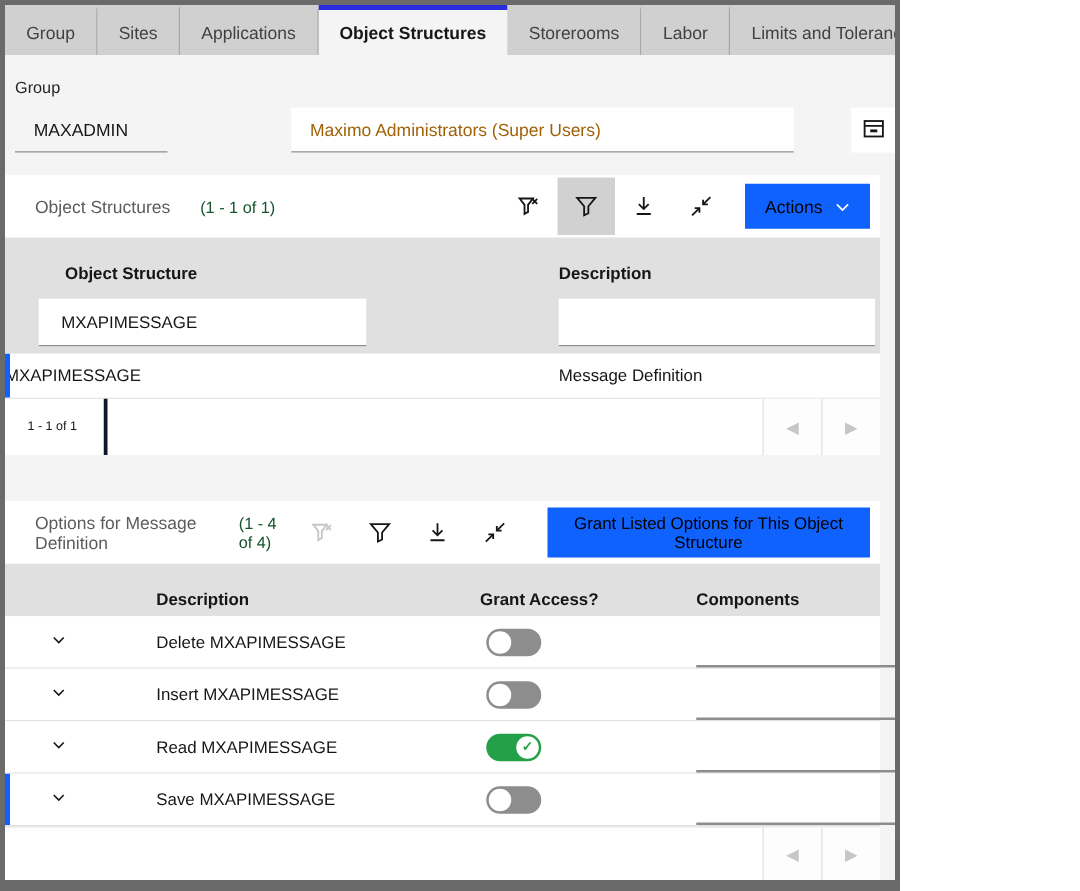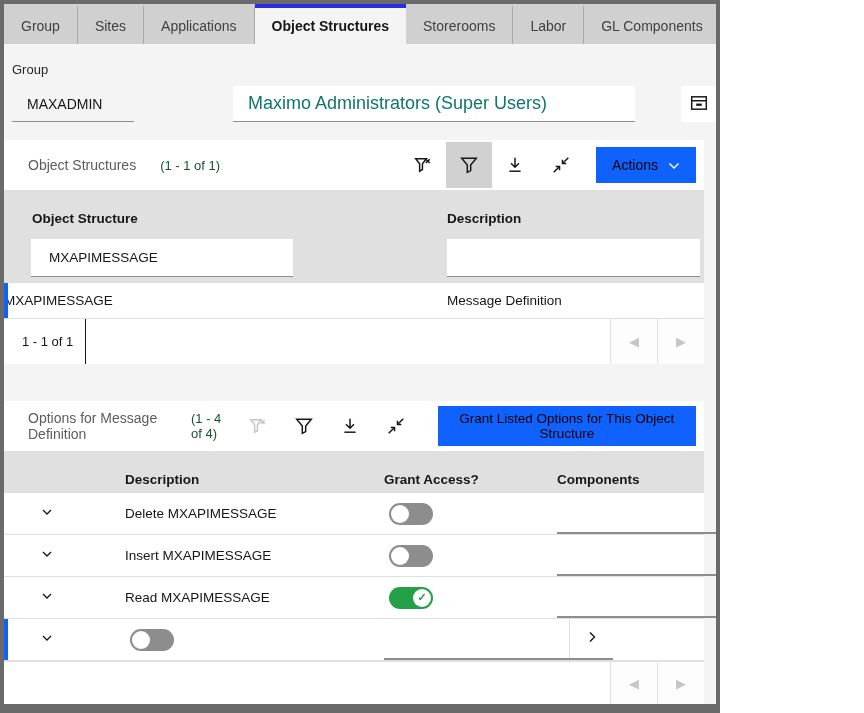--- a/index.html
+++ b/index.html
@@ -28,22 +28,22 @@
   
   .group-block { height:96px; padding:18px 0 0 8px; }
   .group-label { font-size:13px; color:#262626; margin-bottom:9px; }
   .group-fields { display:flex; align-items:flex-start;justify-content:space-between; }
   .key-field {
     width:122px; height:36px; display:flex; align-items:center; padding-left:15px;
     font-size:14px; border-bottom:1px solid #8d8d8d;
   }
   .desc-field {
     margin-left:56px; width:402px; height:36px; background:#fff;
-    border:none; border-bottom:1px solid #8d8d8d; font-size:18px; padding-left:15px;
-    font-family:"Liberation Sans",sans-serif; color:#0f766e;
+    border:none; border-bottom:1px solid #8d8d8d; font-size:14px; padding-left:15px;
+    font-family:"Liberation Sans",sans-serif; color:#a16207;
   }
   .detail-btn {
     margin-left:3px; width:35px; height:36px; background:#fff; border:none;
     display:flex; align-items:center; justify-content:center; cursor:pointer;
   }
 
   
   .panel { margin-right:12px; background:#fff; }
   .section-header {
     height:50px; background:#fff; display:flex; align-items:center; padding:0 8px 0 24px;
@@ -66,42 +66,42 @@
     font-family:"Liberation Sans",sans-serif; font-size:14px;
     display:flex; align-items:center; justify-content:center;
   }
   .actions-btn { height:36px; padding:0 16px; margin-left:12px; gap:10px; }
   .grant-btn { height:40px; width:356px; margin-left:19px; font-size:13.5px; }
 
   
   .t1-grid { display:grid; grid-template-columns:420px 1fr; }
   .t1-head { background:#e0e0e0; height:42px; }
   .t1-head .cell { display:flex; align-items:flex-end; padding-bottom:6px; font-size:13.5px; font-weight:bold; }
-  .t1-head .cell:first-child { padding-left:28px; }
+  .t1-head .cell:first-child { padding-left:48px; }
   .t1-head .cell:last-child { padding-left:23px; }
   .t1-filter { background:#e0e0e0; height:51px; }
   .t1-filter .cell { display:flex; align-items:center; }
   .filter-input {
     height:38px; background:#fff; border:none; border-bottom:1px solid #8d8d8d;
     font-family:"Liberation Sans",sans-serif; font-size:13.5px; color:#161616; padding-left:18px;
   }
   .fi-1 { margin-left:27px; width:262px; }
   .fi-2 { margin-left:23px; width:253px; }
   .t1-row { background:#fff; height:35px; position:relative; cursor:pointer; }
   .t1-row .cell { display:flex; align-items:center; font-size:13.5px; }
   .t1-row .cell:first-child { padding-left:30px; }
   .t1-row .cell:last-child { padding-left:23px; }
   .sel-bar { position:absolute; left:0; top:0; bottom:0; width:4px; background:#0f62fe; display:none; }
   .selected > .sel-bar { display:block; }
 
   
   .pagination { display:flex; background:#fff; border-top:1px solid #e0e0e0; }
   .pag-1 { height:46px; }
   .pag-2 { height:44px; }
-  .pag-count { width:82px; display:flex; align-items:center; padding-left:18px; font-size:13px; border-right:1px solid #0f172a; white-space:nowrap; }
+  .pag-count { width:82px; display:flex; align-items:center; padding-left:18px; font-size:10px; border-right:3px solid #0f172a; white-space:nowrap; }
   .pag-mid { flex:1; }
   .pag-nav {
     width:47px; border:none; border-left:1px solid #e0e0e0; background:#fdfdfd;
     display:flex; align-items:center; justify-content:center; cursor:pointer;
     color:#c6c6c6; font-size:13px;
   }
   .gap { background:#f4f4f4; height:37px; }
 
   
   .t2-grid { display:grid; grid-template-columns:121px 259px 173px 164px 1fr; }
@@ -146,23 +146,20 @@
         <span>Applications</span>
       </div>
     <div class="tab active">
         <span>Object Structures</span>
       </div>
     <div class="tab">
         <span>Storerooms</span>
       </div>
     <div class="tab">
         <span>Labor</span>
-      </div>
-    <div class="tab">
-        <span>GL Components</span>
       </div>
     <div class="tab">
         <span>Limits and Tolerances</span>
       </div>
   </div>
 
   <div class="group-block">
     <div class="group-label">Group</div>
     <div class="group-fields">
       <div class="key-field">MAXADMIN</div>
@@ -412,20 +409,21 @@
       <span class="sel-bar"></span>
       <div class="cell">
         <button class="expander">
           <span>
             <svg width="16" height="16" viewBox="0 0 16 16">
                 <polyline points="4,6 8,10 12,6" class="icon-stroke"></polyline>
               </svg>
           </span>
         </button>
       </div>
+      <div class="cell">Save MXAPIMESSAGE</div>
       <div class="cell">
         <button class="toggle">
           <span class="knob">✓</span>
         </button>
       </div>
       <div class="cell">
         <div class="cond-cell">
           <input class="cond-input" type="text" value="" style="">
           <button class="row-detail-btn">
             <span>

